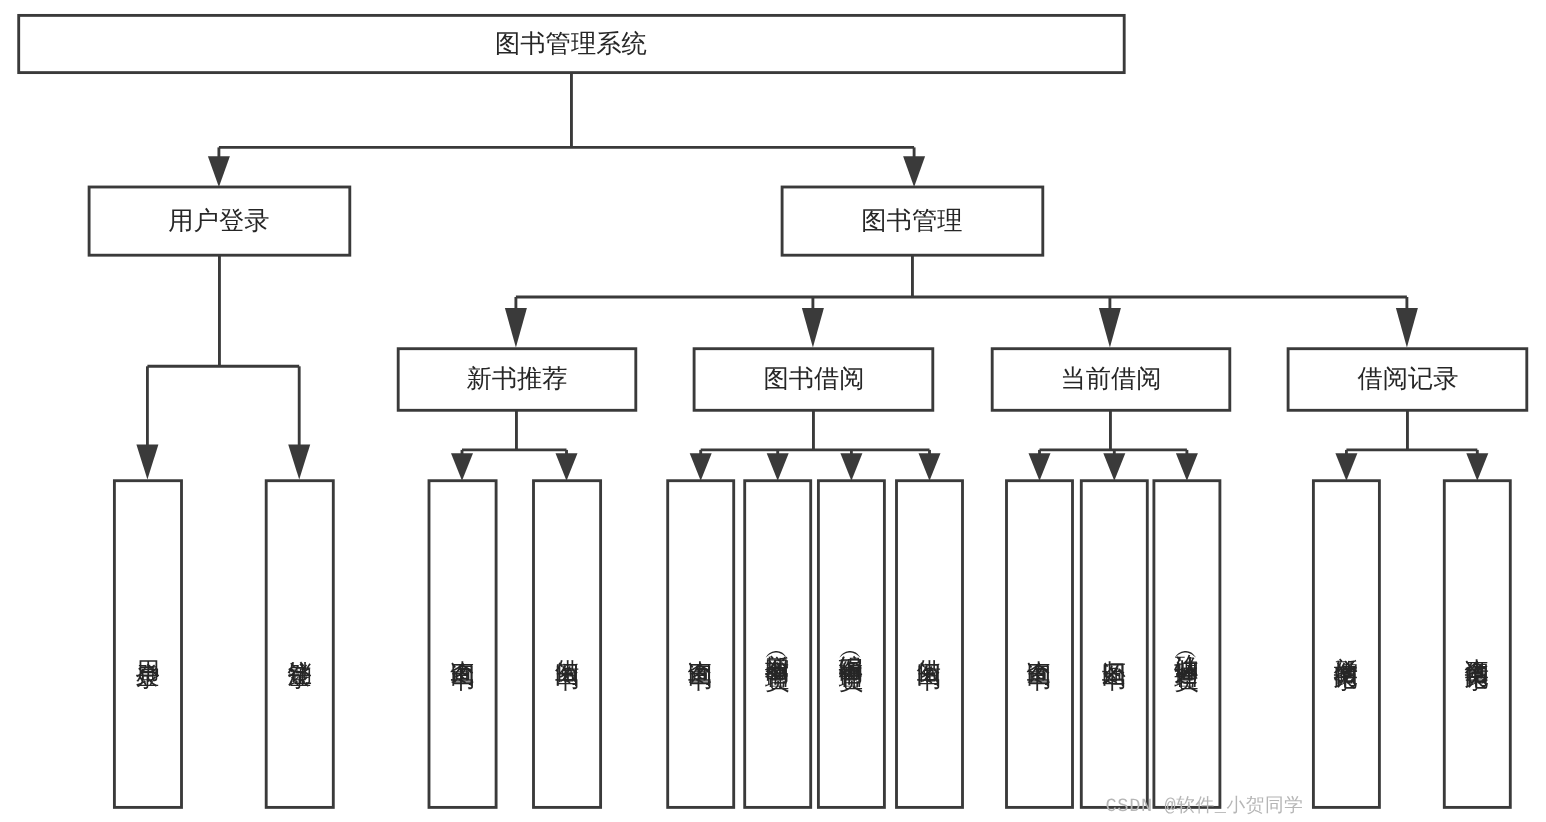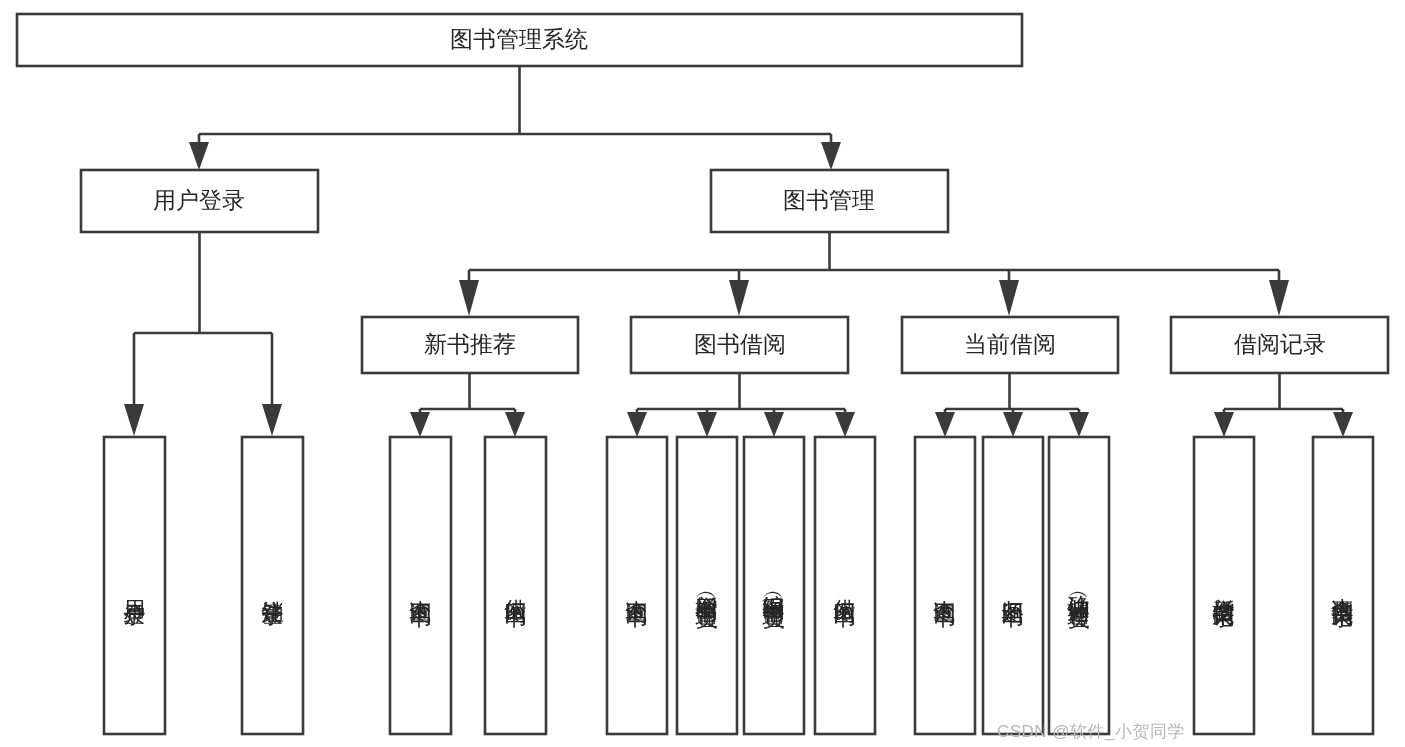--- a/index.html
+++ b/index.html
@@ -54,21 +54,21 @@
     font-size: 22px;
     writing-mode: vertical-rl;
     text-orientation: upright;
     letter-spacing: 2px;
     dominant-baseline: central;
   }
   .watermark {
     position: absolute;
     right: 8px;
     bottom: 4px;
-    font-family: Liberation Sans, sans-serif;
+    font-family: Liberation Mono, monospace;
     font-size: 17px;
     color: #b6b6b6;
     letter-spacing: 0.5px;
     user-select: none;
     pointer-events: none;
   }
 </style>
 </head>
 <body>
 

